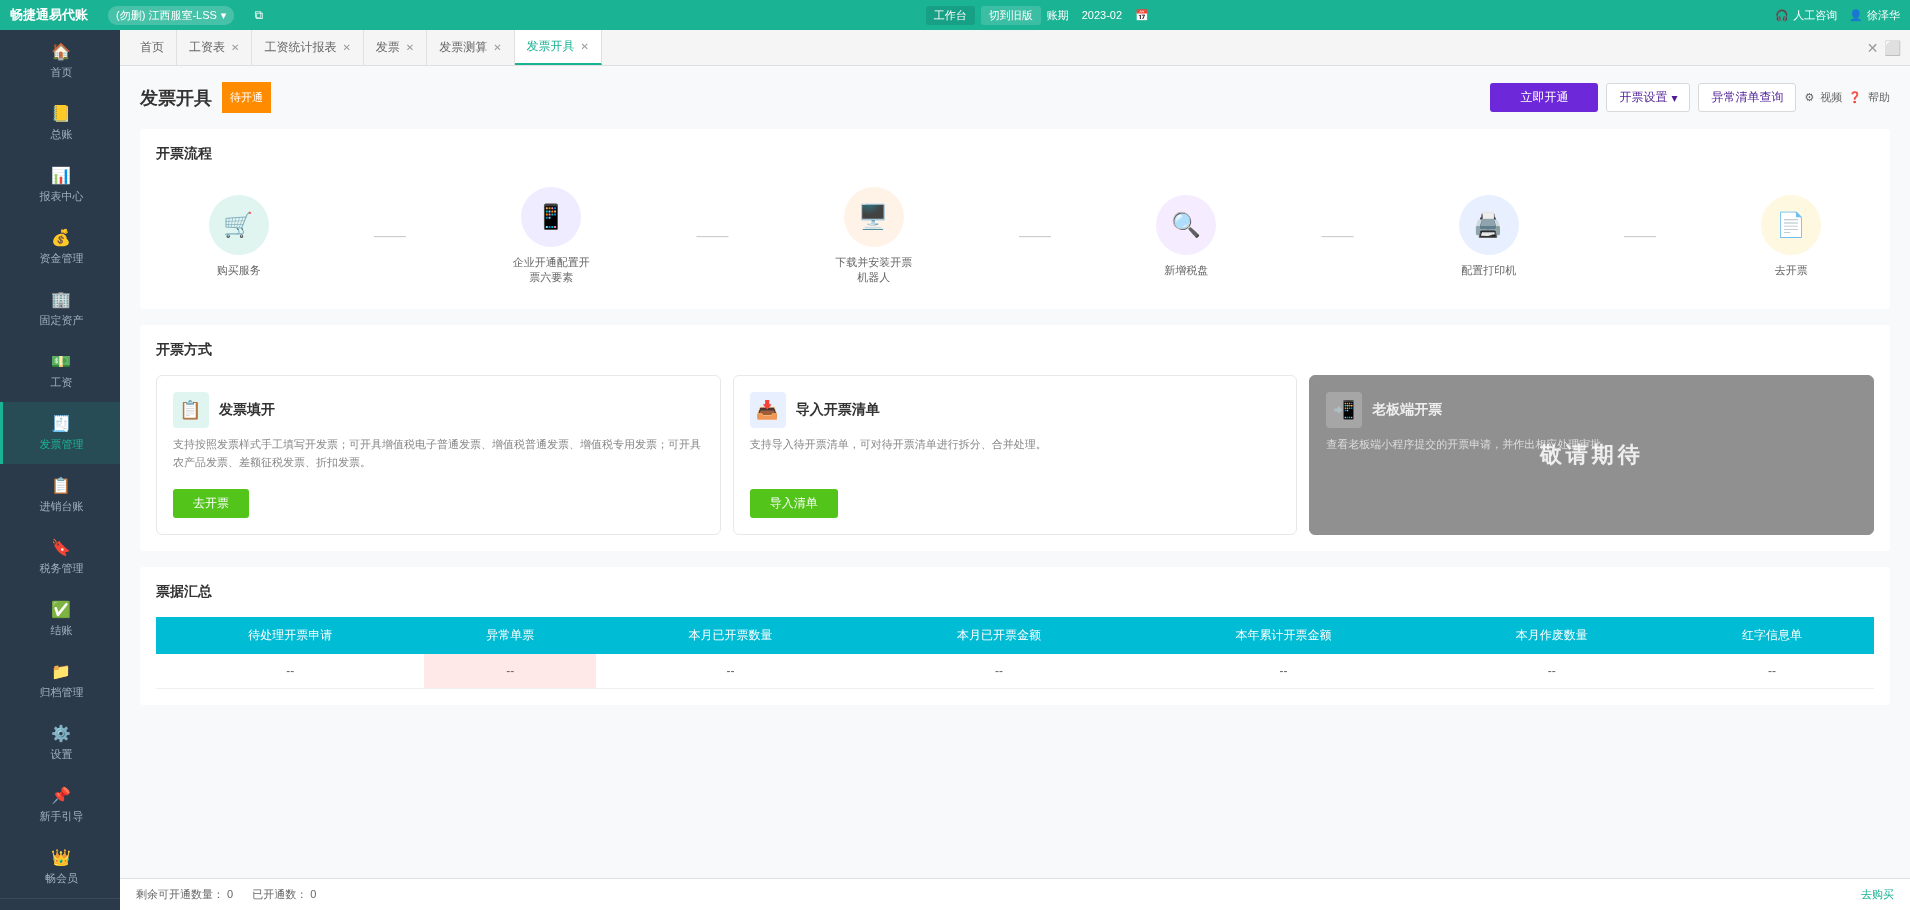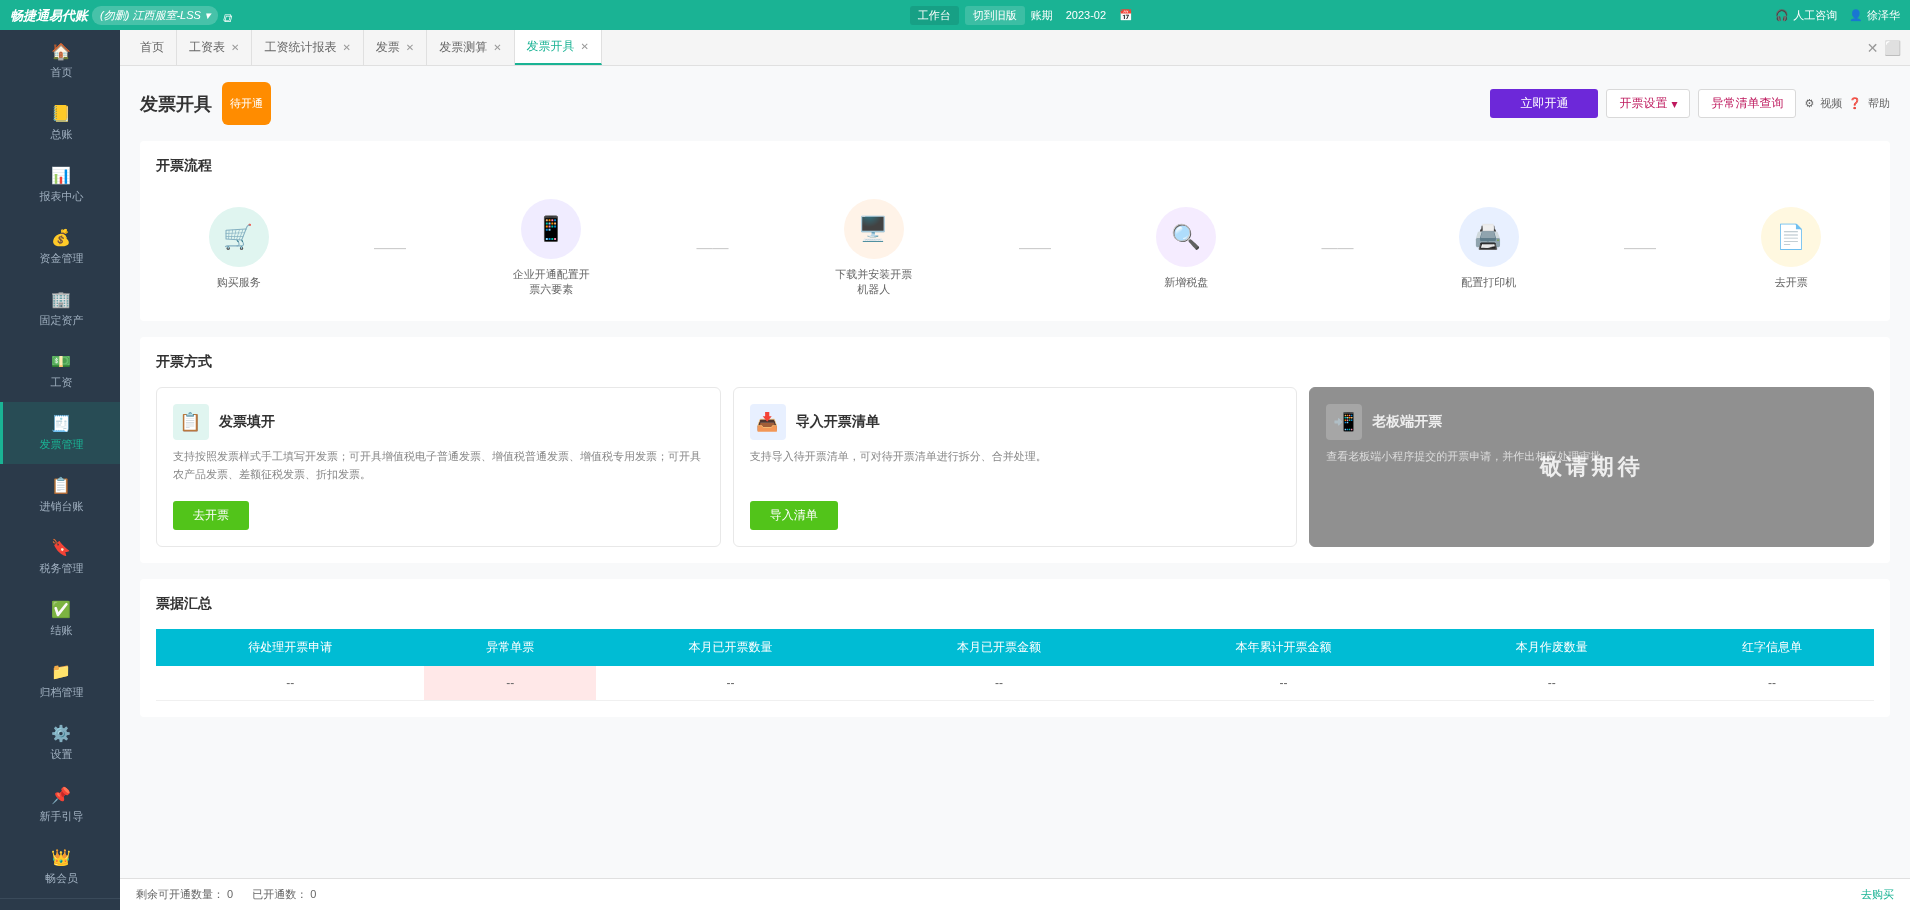--- a/index.html
+++ b/index.html
@@ -1,20 +1,20 @@
 <!DOCTYPE html>
 <html><head>
   <meta charset="utf-8">
   <style>
     * { box-sizing: border-box; margin: 0; padding: 0; }
     body { font-family: 'Microsoft YaHei', Arial, sans-serif; font-size: 12px; background: #f0f2f5; color: #333; display: flex; flex-direction: column; height: 910px; overflow: hidden; }
 
     
     .top-bar { height: 30px; background: #1ab394; display: flex; align-items: center; padding: 0 10px; justify-content: space-between; flex-shrink: 0; }
-    .top-bar-left { display: flex; align-items: flex-end; gap: 4px; color: white; font-size: 12px; font-style: italic; }
+    .top-bar-left { display: flex; align-items: center; gap: 20px; color: white; font-size: 12px; }
     .top-bar-logo { color: white; font-weight: bold; font-size: 13px; }
     .top-bar-company { background: rgba(255,255,255,0.2); border-radius: 9px; padding: 2px 8px; color: white; font-size: 11px; display: flex; align-items: center; gap: 4px; cursor: pointer; }
     .top-bar-btns { display: flex; align-items: center; gap: 6px; }
     .top-bar-btn { background: rgba(255,255,255,0.15); border: none; color: white; padding: 2px 8px; border-radius: 3px; cursor: pointer; font-size: 11px; }
     .top-bar-btn.active { background: #17a085; margin-left: 36px; }
     .top-bar-period { color: white; font-size: 11px; display: flex; align-items: center; gap: 13px; }
     .top-bar-right { display: flex; align-items: center; gap: 12px; color: white; font-size: 11px; }
     .top-bar-user { display: flex; align-items: center; gap: 4px; cursor: pointer; }
 
     
@@ -39,24 +39,24 @@
     .tab-close { font-size: 10px; color: #999; margin-left: 2px; }
     .tab-actions { display: flex; align-items: center; gap: 6px; color: #999; font-size: 14px; cursor: pointer; }
 
     
     .page-content { flex: 1; overflow-y: auto; padding: 16px 20px; background: #f8f9fa; }
 
     
     .page-header { display: flex; align-items: center; justify-content: space-between; margin-bottom: 16px; }
     .page-title-row { display: flex; align-items: center; gap: 10px; }
     .page-title { font-size: 18px; font-weight: bold; color: #333; }
-    .status-badge { background: #ff8c00; color: white; font-size: 11px; padding: 14px 8px; border-radius: 6px; }
+    .status-badge { background: #ff8c00; color: white; font-size: 11px; padding: 8px 8px; border-radius: 0; }
     .page-header-actions { display: flex; align-items: center; gap: 8px; }
     .btn-primary { background: #6d28d9; color: white; border: none; padding: 6px 30px; border-radius: 3px; cursor: pointer; font-size: 12px; margin-left: 17px; }
-    .btn-outline { background: white; color: #be185d; border: 1px solid #d9d9d9; padding: 5px 12px; border-radius: 3px; cursor: pointer; font-size: 12px; display: flex; align-items: center; gap: 4px; }
+    .btn-outline { background: white; color: #4c1d95; border: 1px solid #d9d9d9; padding: 5px 12px; border-radius: 3px; cursor: pointer; font-size: 12px; display: flex; align-items: center; gap: 4px; }
     .page-header-right { display: flex; align-items: center; gap: 6px; color: #666; font-size: 11px; }
 
     
     .section { background: white; border-radius: 4px; padding: 16px; margin-bottom: 16px; }
     .section-title { font-size: 14px; font-weight: bold; color: #333; margin-bottom: 16px; }
 
     
     .flow-steps { display: flex; align-items: center; justify-content: space-around; padding: 8px 0; }
     .flow-step { display: flex; flex-direction: column; align-items: center; gap: 8px; }
     .flow-step-icon { width: 60px; height: 60px; border-radius: 50%; display: flex; align-items: center; justify-content: center; font-size: 24px; }

